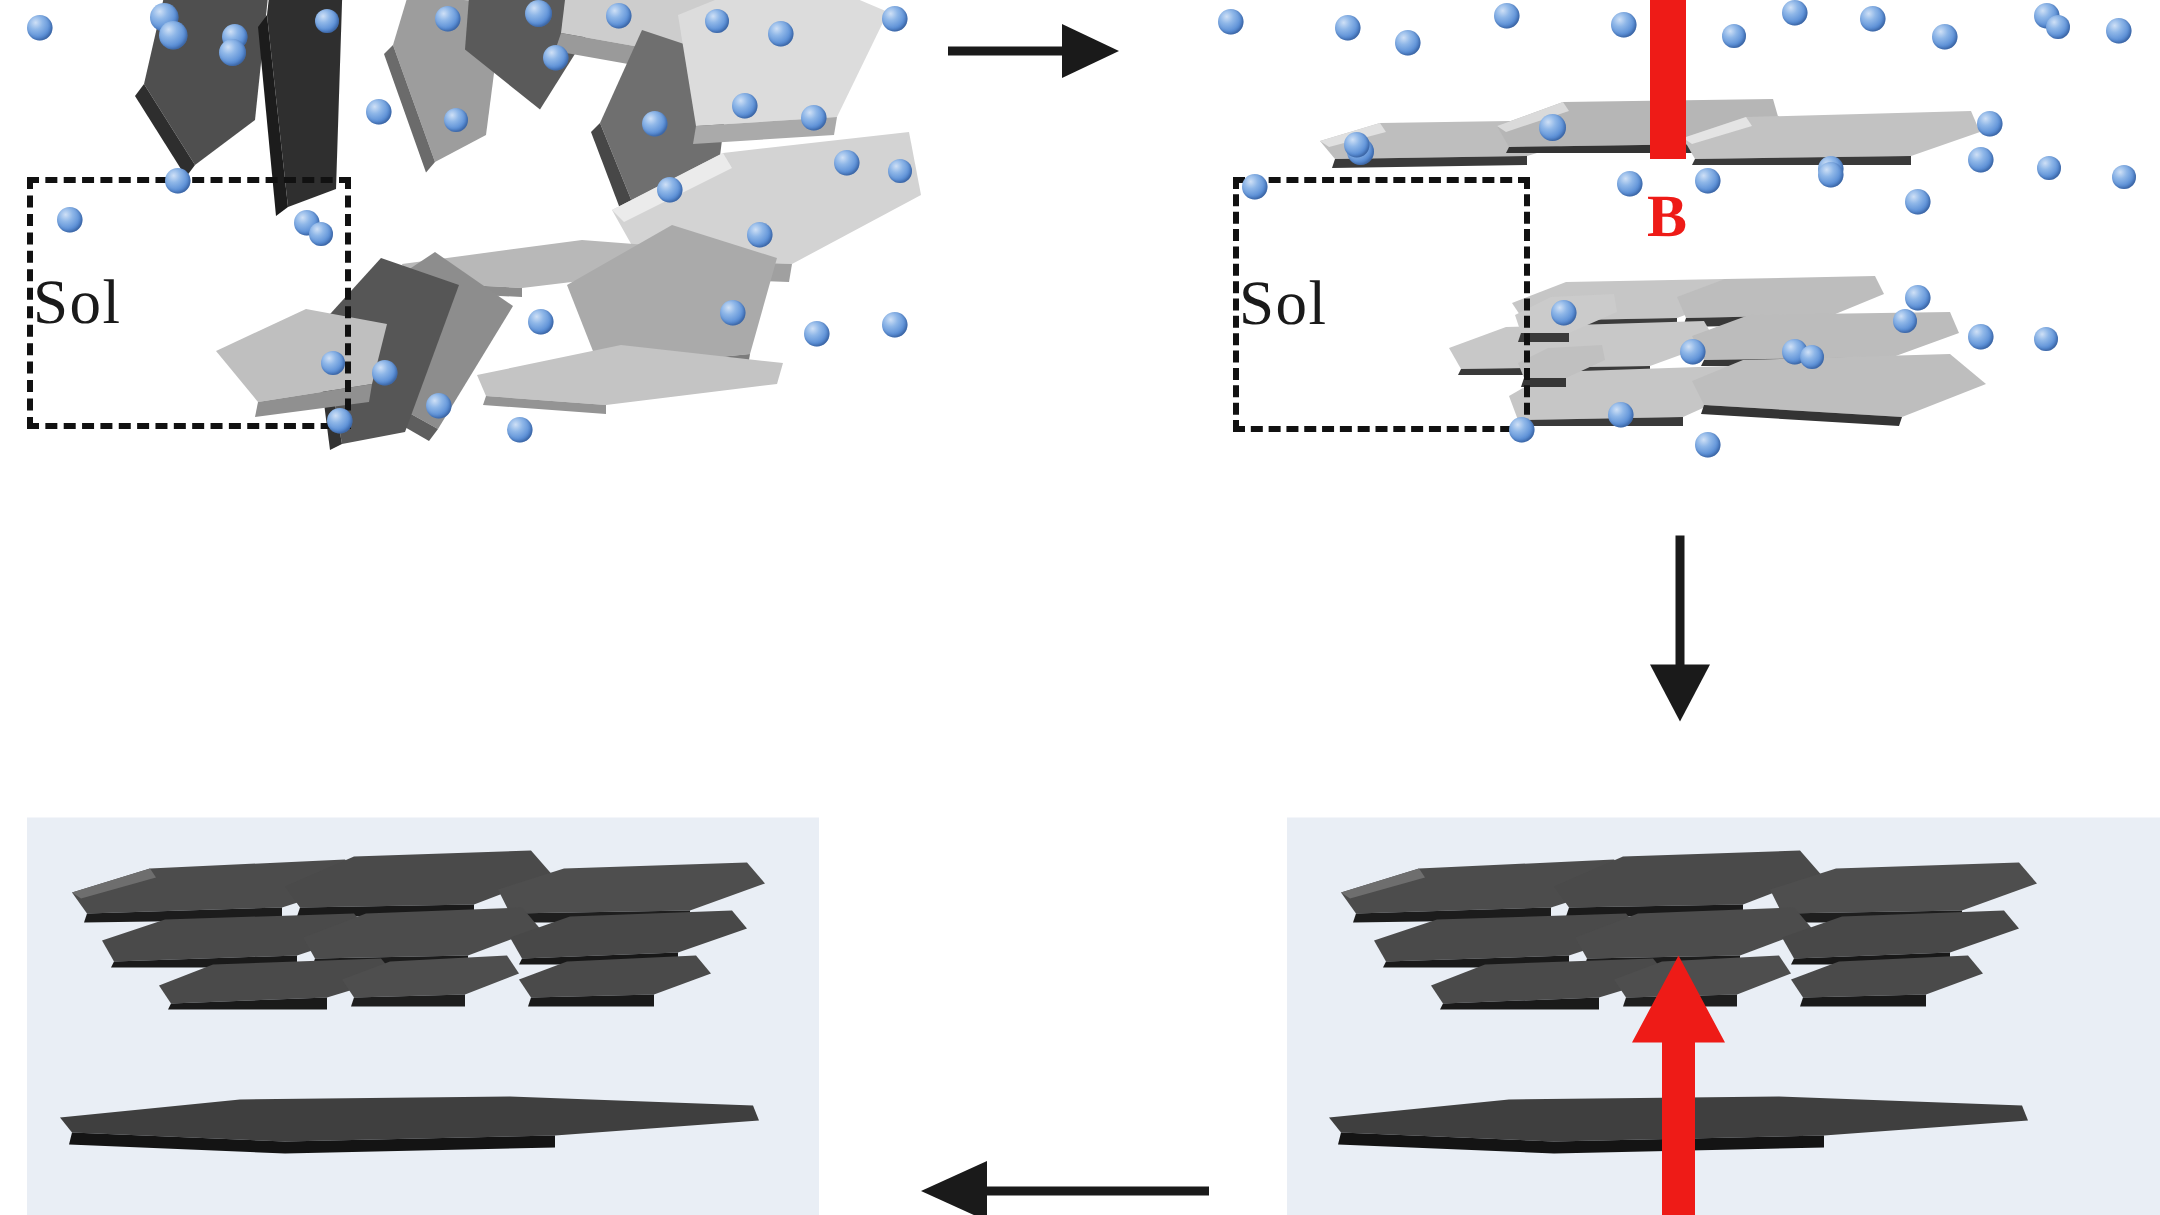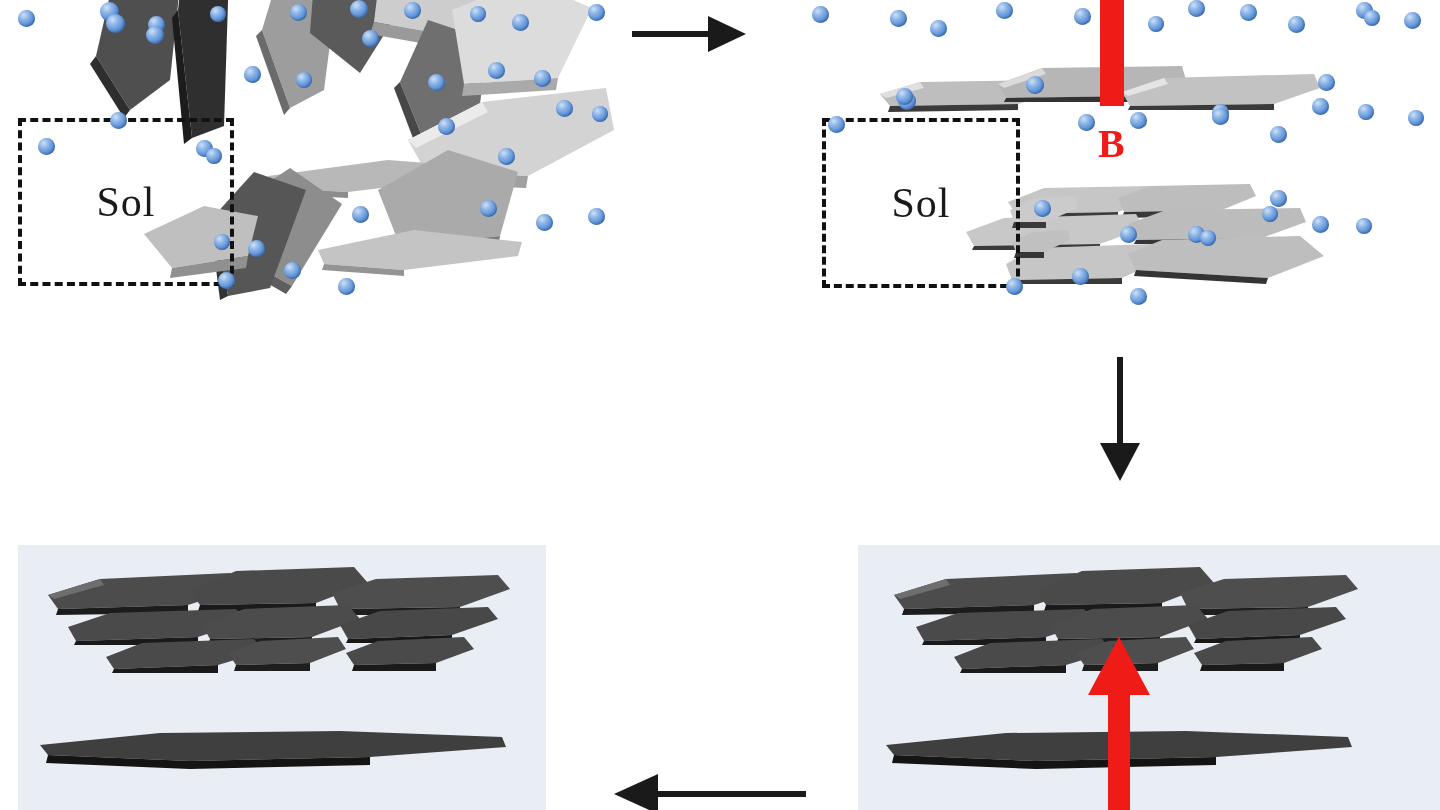--- a/index.html
+++ b/index.html
@@ -5,21 +5,21 @@
   html,body{margin:0;padding:0;background:#ffffff;}
   body{width:1440px;height:810px;position:relative;overflow:hidden;
        font-family:"Liberation Serif",serif;}
   .stage{position:absolute;}
 
   
   .gel-bg{position:absolute;background:#e9eef5;}
 
   
   .sol-box{position:absolute;border:4px dashed #111111;background:transparent;
-           display:flex;align-items:center;justify-content:center;}
+           display:flex;align-items:center;justify-content:flex-start;}
   .sol-label{font-family:"Liberation Serif",serif;font-size:42px;color:#1a1a1a;
              letter-spacing:1px;line-height:1;}
 
   
   .flake{position:absolute;}
   .flake svg{display:block;overflow:visible;}
 
   
   .ion{position:absolute;border-radius:50%;
        background:radial-gradient(circle at 34% 30%, #cfe0f6 0%, #8fb7e8 28%, #5b8fd6 62%, #3f72bd 100%);

